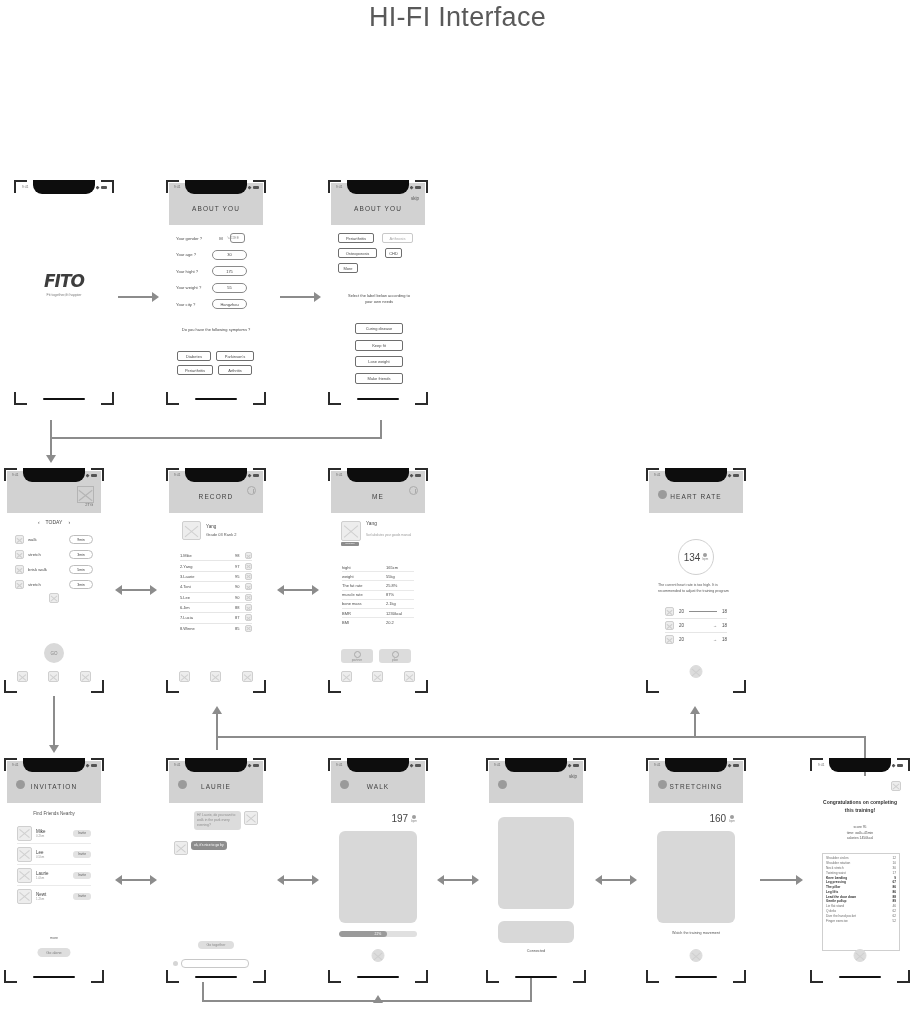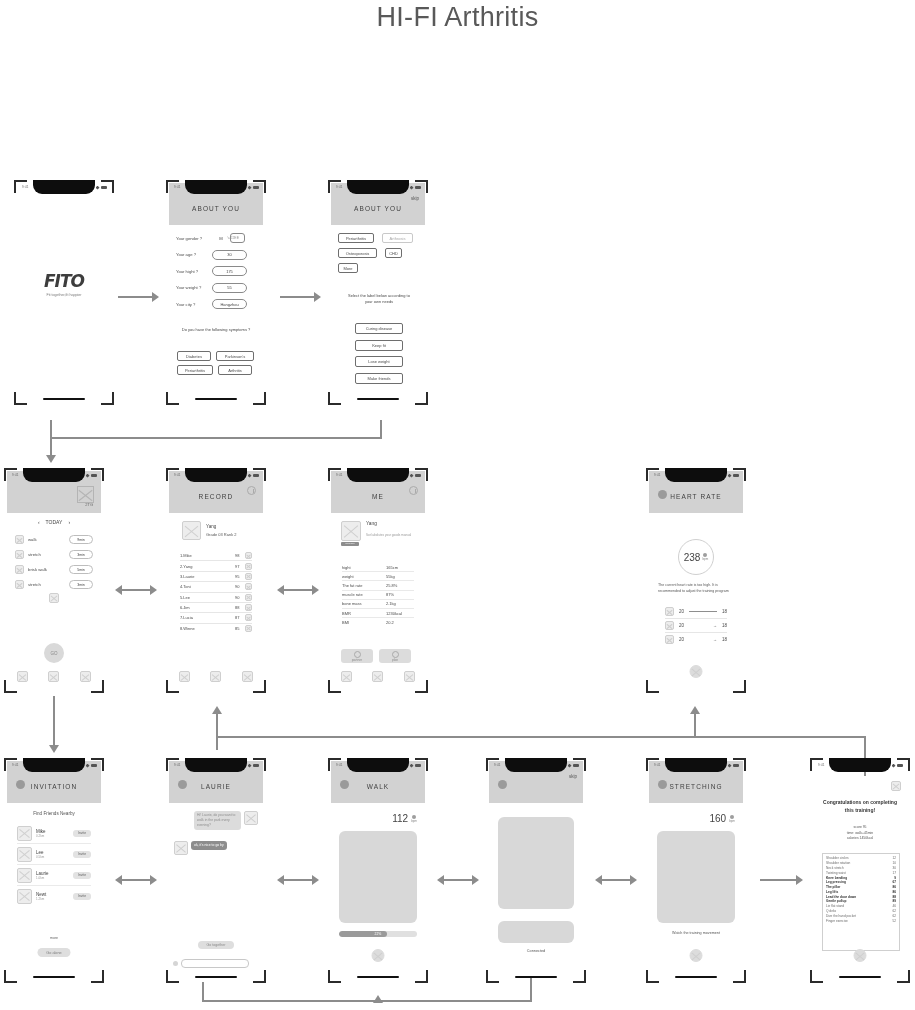--- a/index.html
+++ b/index.html
@@ -117,21 +117,21 @@
   .hrcircle{width:34px;height:34px;border-radius:50%;border:1px solid #d0d0d0;
             display:flex;align-items:center;justify-content:center;gap:2px;}
 
   .congrat-list{border:.7px solid #cfcfcf;background:#fff;overflow:hidden;}
   .crow{display:flex;justify-content:space-between;font-size:3.2px;padding:.4px 3px;color:#6b6b6b;}
   .crow.strong{color:#2f2f2f;font-weight:700;}
 </style>
 </head>
 <body>
 
-<div class="page-title">HI-FI Arthritis</div>
+<div class="page-title">HI-FI Interface</div>
 
 <div class="phone" style="left:14px;top:180px;">
   <div class="screen">
     <div class="statusbar">
       <span class="time">9:41</span>
       <span class="icons">
         <b class="sig"></b>
         <b class="wifi"></b>
         <b class="bat"></b>
       </span>
@@ -506,21 +506,21 @@
             <b class="wifi"></b>
             <b class="bat"></b>
           </span>
       </div>
       <div class="dot"></div>
       <div class="ttl">HEART RATE</div>
     </div>
 
     <div style="position:absolute;left:50%;transform:translateX(-50%);top:68px;">
       <span class="hrcircle">
-        <span class="bigbpm">238</span>
+        <span class="bigbpm">134</span>
         <span style="display:flex;flex-direction:column;align-items:center;">
           <span style="width:4px;height:4px;border-radius:50%;background:#9e9e9e;"></span>
           <span class="bpmu">bpm</span>
         </span>
       </span>
     </div>
 
     <div style="position:absolute;left:9px;top:112px;width:76px;font-size:3.6px;line-height:1.6;color:#555;">The current heart rate is too high. It is recommended to adjust the training program</div>
 
     <div style="position:absolute;left:16px;top:134px;width:62px;">
@@ -694,21 +694,21 @@
             <b class="sig"></b>
             <b class="wifi"></b>
             <b class="bat"></b>
           </span>
       </div>
       <div class="dot"></div>
       <div class="ttl">WALK</div>
     </div>
 
     <div style="position:absolute;right:8px;top:52px;display:flex;align-items:center;gap:3px;">
-      <span class="bigbpm">112</span>
+      <span class="bigbpm">197</span>
       <span style="display:flex;flex-direction:column;align-items:center;">
         <span style="width:4px;height:4px;border-radius:50%;background:#9e9e9e;"></span>
         <span class="bpmu">bpm</span>
       </span>
     </div>
 
     <div class="grey-card" style="position:absolute;left:8px;top:70px;width:78px;height:92px;"></div>
 
     <div class="progress" style="position:absolute;left:8px;top:170px;width:78px;">
       <span class="fill" style="width:62%;"></span>

